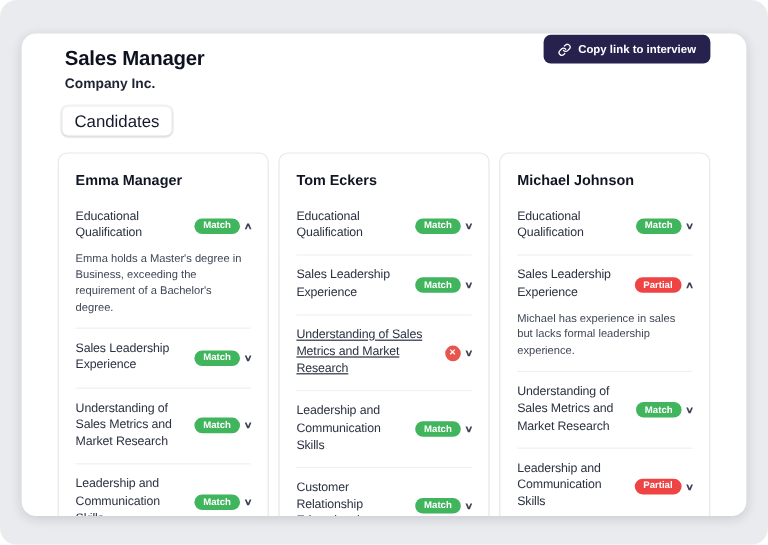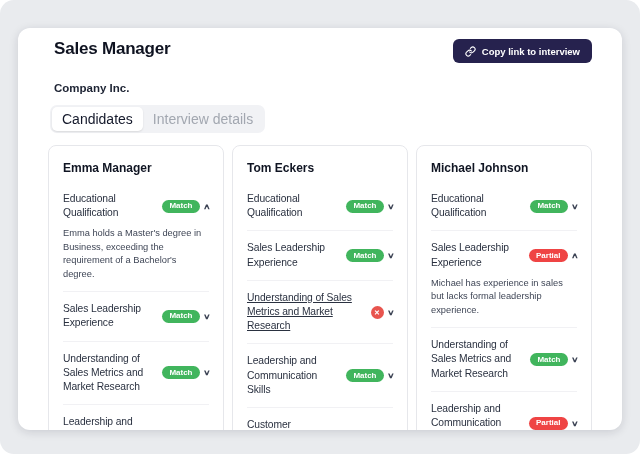--- a/index.html
+++ b/index.html
@@ -6,22 +6,22 @@
   html,body { background:#ffffff; }
   body { font-family:"Liberation Sans", sans-serif; width:640px; height:454px; overflow:hidden; }
   .canvas { position:relative; width:640px; height:454px; background:#e9ebee; border-radius:14px; overflow:hidden; }
 
   .page { position:absolute; left:18px; top:28px; width:604px; height:402px; background:#ffffff;
           border-radius:12px; box-shadow:0 2px 10px rgba(20,24,40,.14); overflow:hidden; }
 
   
   .header { position:relative; padding:11px 30px 0 36px; }
   .title { font-size:17px; font-weight:700; color:#0e1220; letter-spacing:-0.2px; }
-  .subtitle { font-size:11.5px; font-weight:700; color:#1d2333; margin-top:23px; }
-  .copy-btn { position:absolute; right:30px; top:11px; display:flex; align-items:center; gap:6px;
+  .subtitle { font-size:11.5px; font-weight:700; color:#1d2333; margin-top:5px; }
+  .copy-btn { position:absolute; right:30px; top:1px; display:flex; align-items:center; gap:6px;
               background:#26224e; color:#ffffff; border:none; border-radius:6px; height:24px;
               padding:0 12px; font-size:9.5px; font-weight:600; font-family:inherit; cursor:pointer; }
   .copy-btn svg { display:block; }
 
   
   .tabs { display:inline-flex; margin:11px 0 0 32px; background:#f1f2f5; border-radius:7px; padding:2px; }
   .tab { font-size:14px; font-weight:400; padding:4px 10px; border-radius:5px; color:#a2a7b0; cursor:pointer; }
   .tab.active { background:#ffffff; color:#14192b; box-shadow:0 1px 2px rgba(0,0,0,.10); }
 
   
@@ -58,21 +58,20 @@
             <path d="M10 13a5 5 0 0 0 7.54.54l3-3a5 5 0 0 0-7.07-7.07l-1.72 1.71"></path>
             <path d="M14 11a5 5 0 0 0-7.54-.54l-3 3a5 5 0 0 0 7.07 7.07l1.71-1.71"></path>
           </svg>
         </span>
         <span>Copy link to interview</span>
       </button>
     </div>
 
     <div class="tabs">
       <div class="tab active">Candidates</div>
-      <div class="tab">Interview details</div>
     </div>
 
     <div class="grid">
   <div class="col">
     <div class="cand-name">Emma Manager</div>
     <div>
             <div class="crit">
               <div class="crit-head">
                 <span class="crit-label">Educational Qualification</span>
                 <span class="crit-right">

